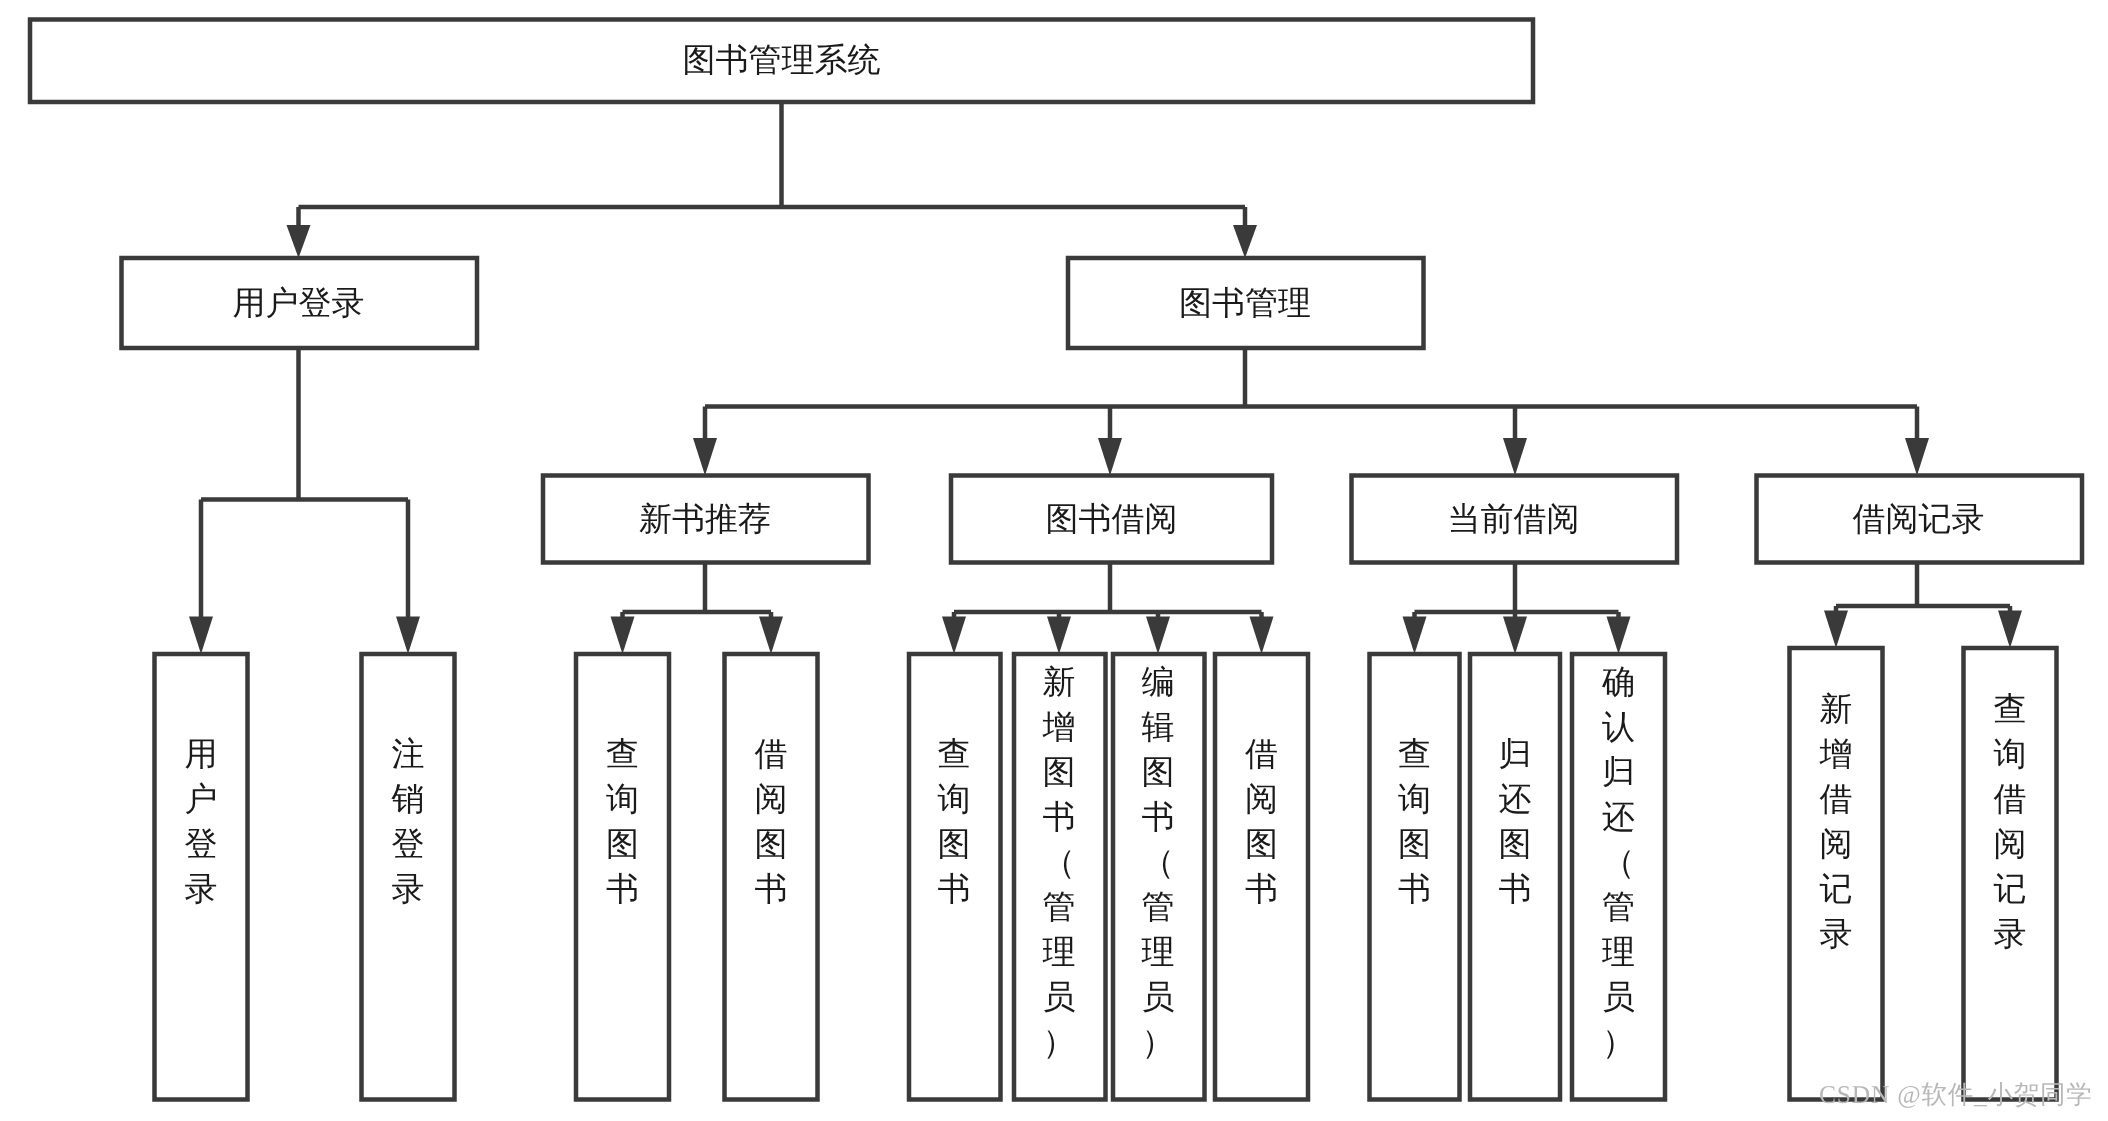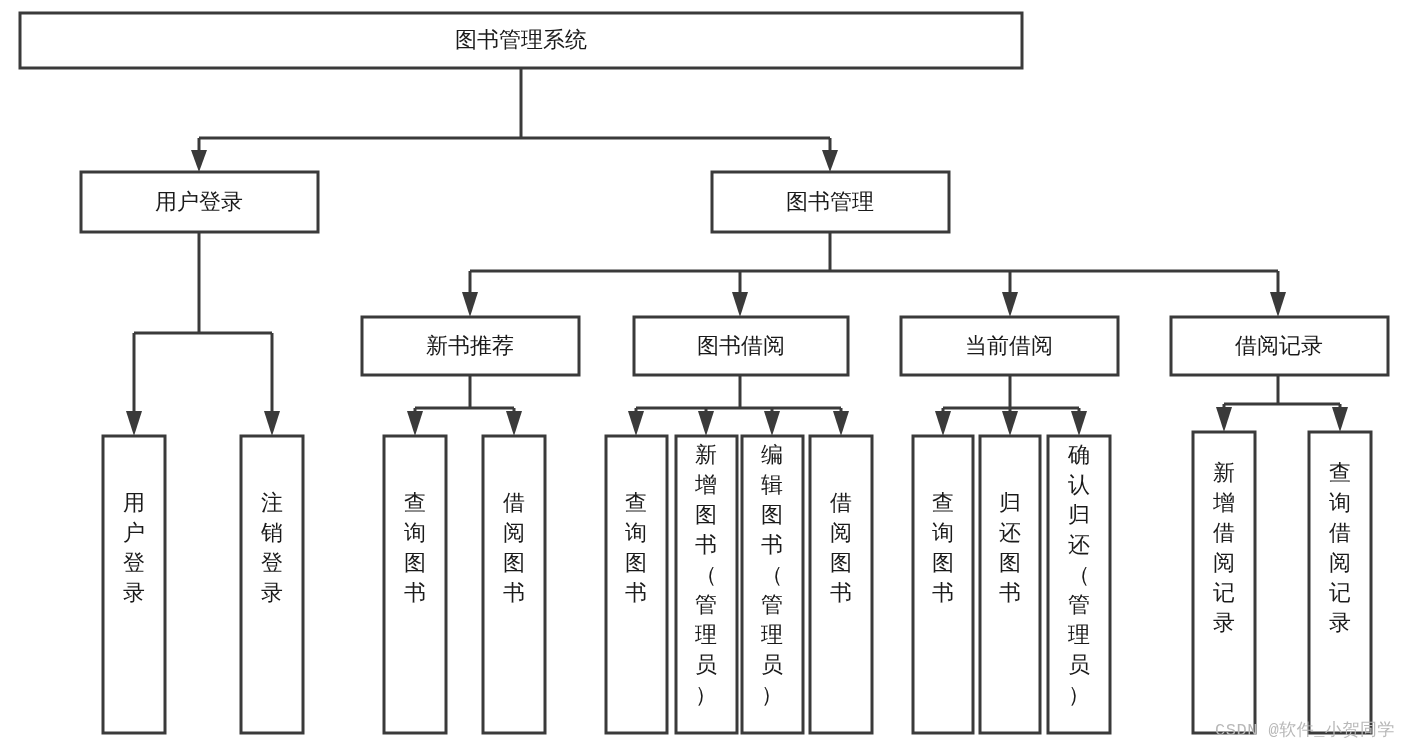--- a/index.html
+++ b/index.html
@@ -53,21 +53,21 @@
     fill: #1a1a1a;
     font-size: 22px;
     text-anchor: middle;
   }
   .watermark {
     position: absolute;
     right: 10px;
     bottom: 6px;
     color: #b8b8b8;
     font-size: 17px;
-    font-family: Liberation Mono, monospace;
+    font-family: Liberation Serif, serif;
     letter-spacing: 0.5px;
     white-space: nowrap;
     user-select: none;
   }
 </style>
 </head>
 <body>
 
 <div id="diagram-root">
 

